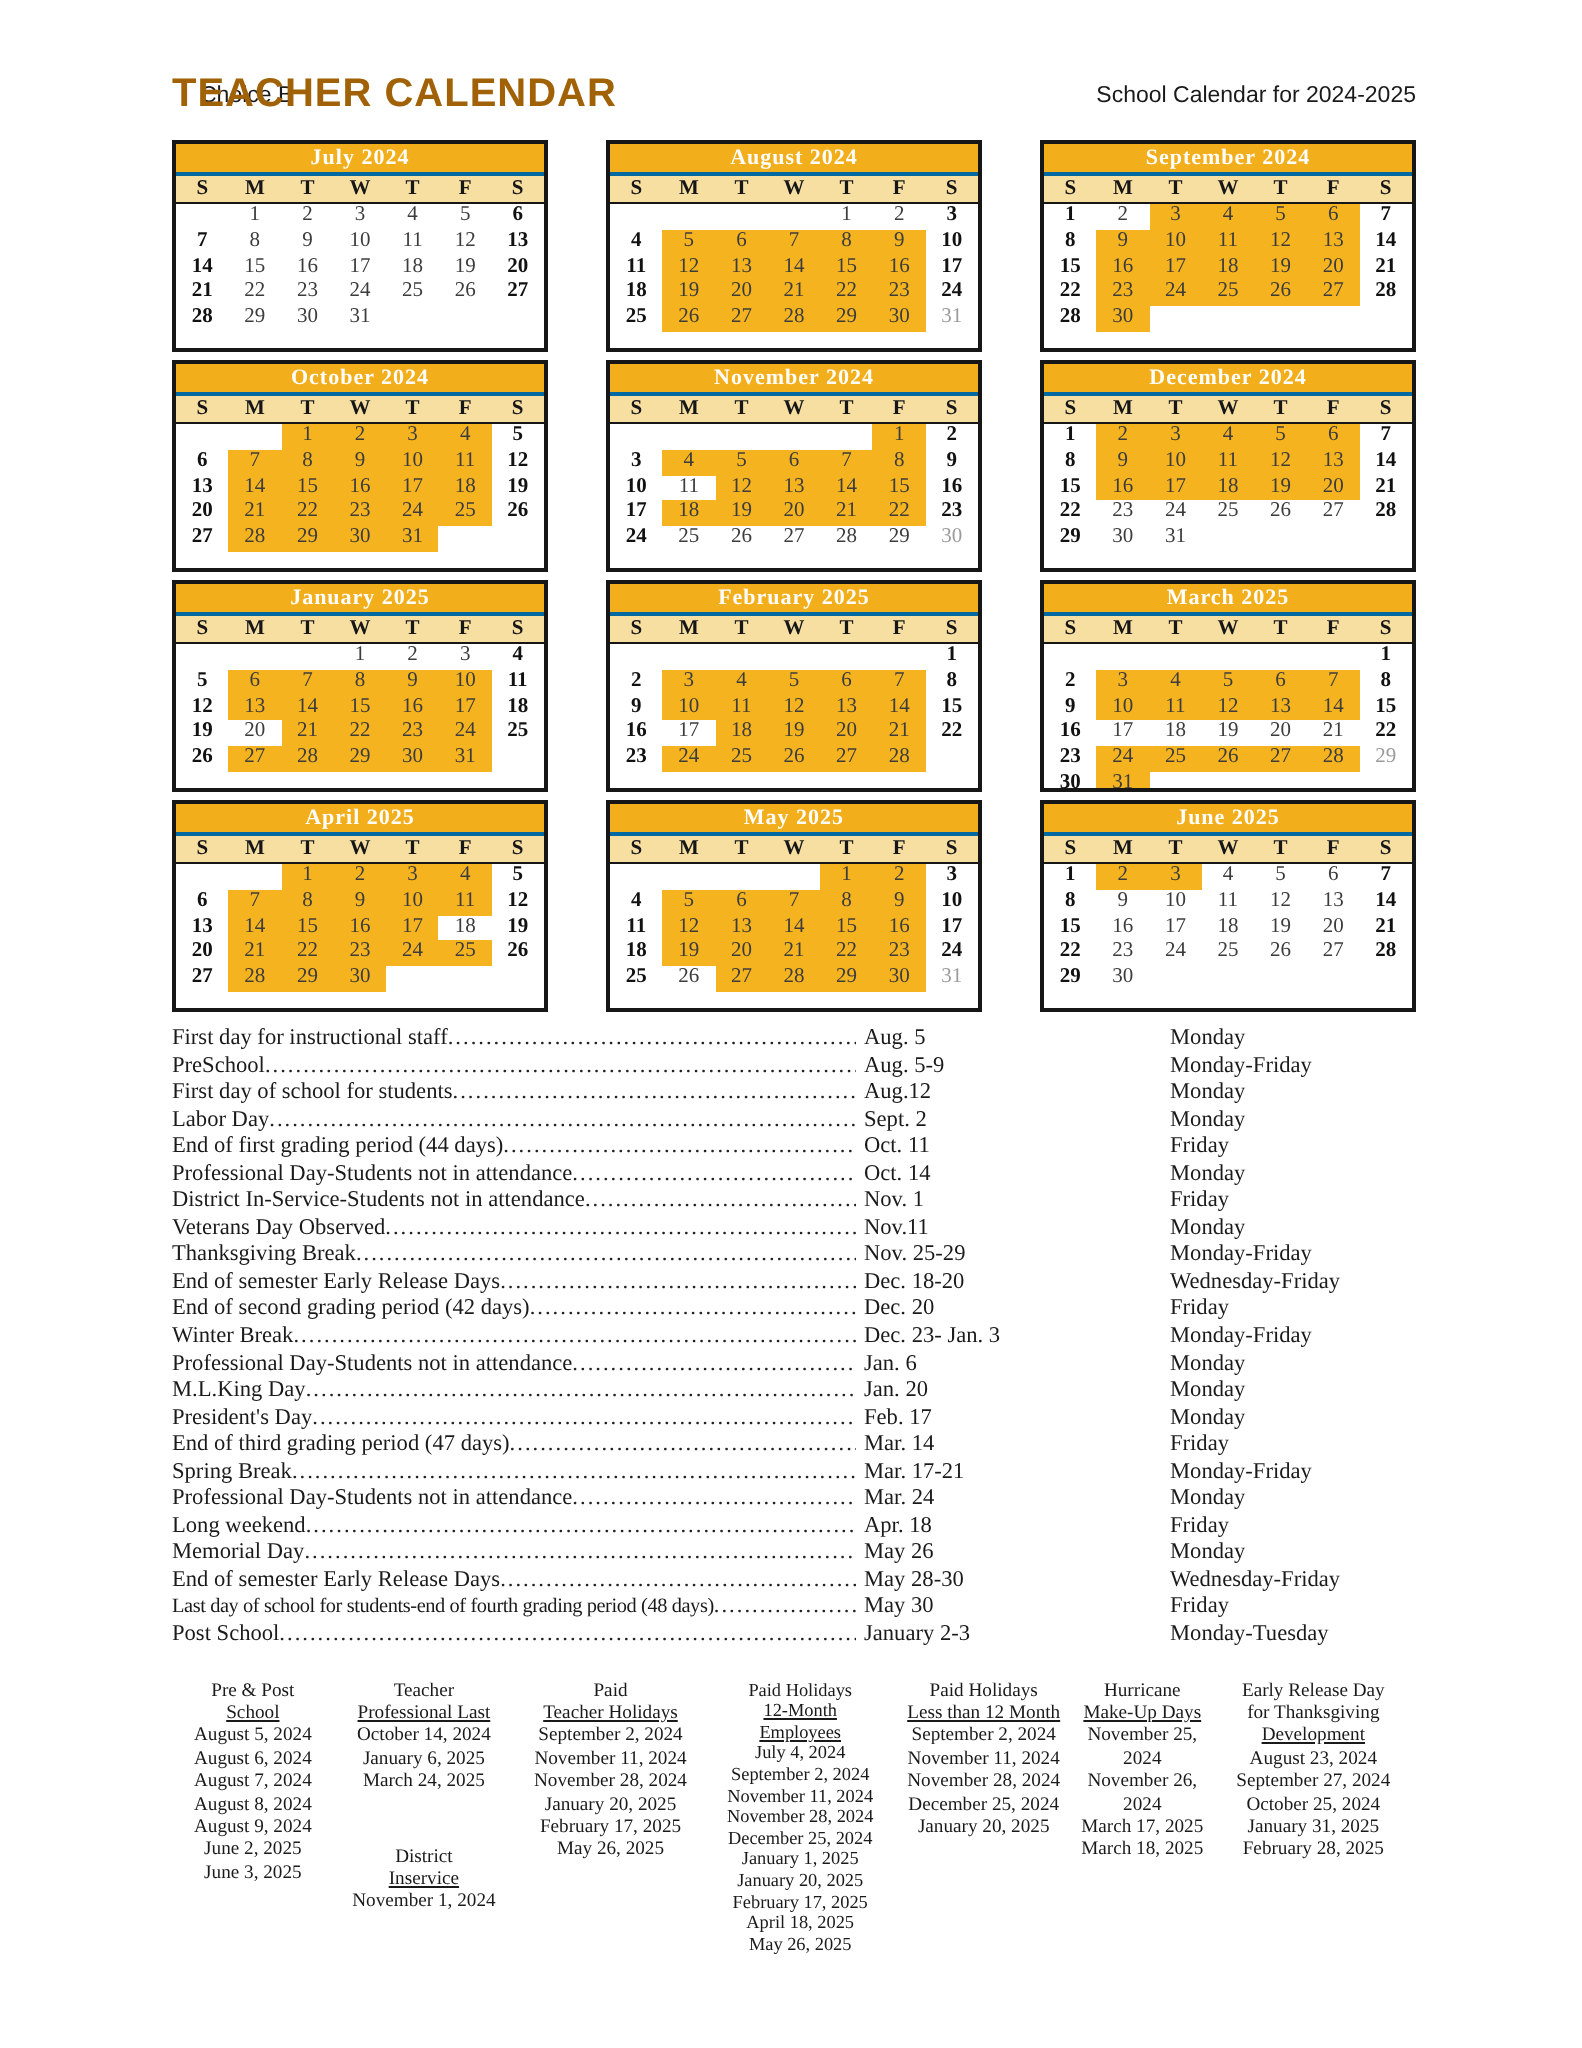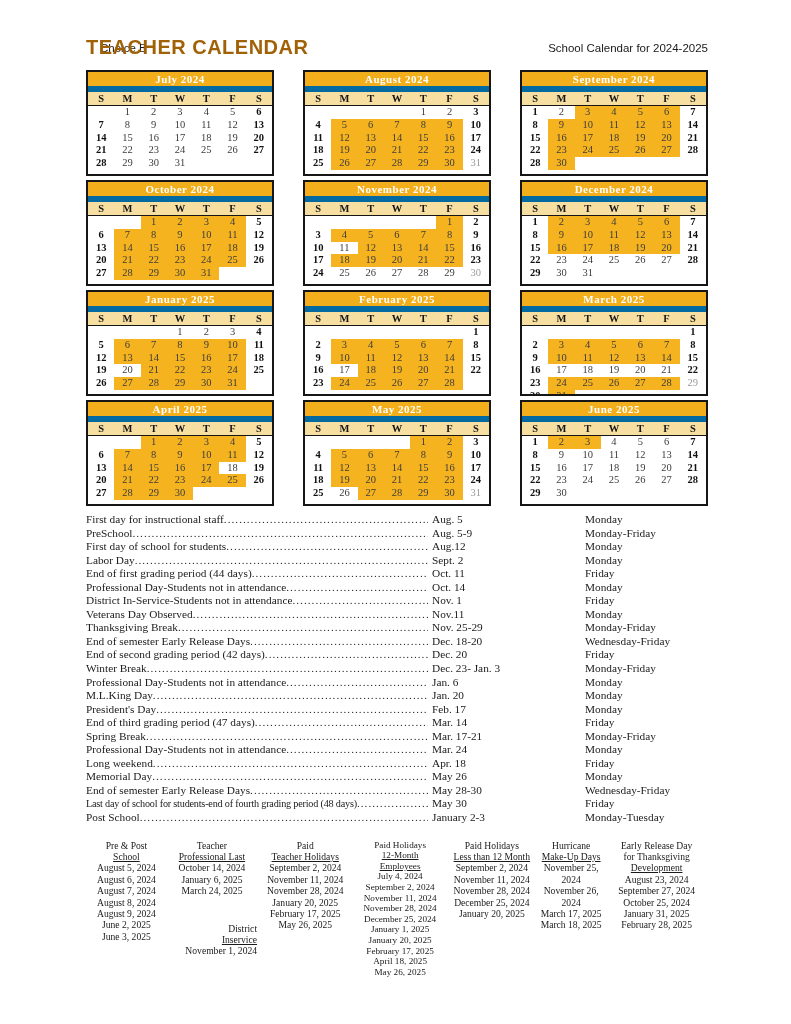--- a/index.html
+++ b/index.html
@@ -25,21 +25,21 @@
 
   
   .calgrid{display:grid;grid-template-columns:repeat(3,188px);column-gap:29px;row-gap:4px;margin-top:4px;}
   .month{
     height:106px;border:2px solid #161616;background:#fff;
     box-sizing:border-box;overflow:hidden;
   }
   .mtitle{
     height:14px;line-height:14px;background:#f3ae1b;color:#fff;
     font-weight:bold;font-size:11px;text-align:center;
-    border-bottom:6px solid #0369a1;letter-spacing:.5px;
+    border-bottom:2px solid #0369a1;letter-spacing:.5px;
   }
   .mhdr{
     display:grid;grid-template-columns:repeat(7,1fr);
     background:#f7dfa2;border-bottom:1px solid #161616;height:13px;
   }
   .mhdr span{font-size:10.5px;font-weight:bold;text-align:center;line-height:13px;color:#161616;}
   .mbody{display:grid;grid-template-columns:repeat(7,1fr);grid-auto-rows:12.8px;}
   .mday{font-size:10.5px;line-height:12.8px;text-align:center;color:#3c3c3c;}
   .mday.wknd{font-weight:bold;color:#111;}
   .mday.hl{background:#f5b31f;}
@@ -58,21 +58,21 @@
   .evday{width:128px;padding-left:5px;white-space:nowrap;box-sizing:border-box;}
 
   
   .bottom{
     display:grid;margin-top:15px;
     grid-template-columns:13% 14.5% 15.5% 15% 14.5% 11% 16.5%;
     font-size:9.6px;line-height:11.4px;
   }
   .bcol{text-align:center;}
   .bgroup{margin-bottom:4px;}
-  .bgroup.gap{margin-top:26px;text-align:right;}
+  .bgroup.gap{margin-top:26px;}
   .bgroup.tight{font-size:9.2px;line-height:10.6px;}
   .btitle-line{font-weight:normal;}
   .btitle-line.u{text-decoration:underline;}
   .bitem{white-space:nowrap;}
 </style>
 </head>
 <body>
 
 <div class="page">
   <div class="content">

